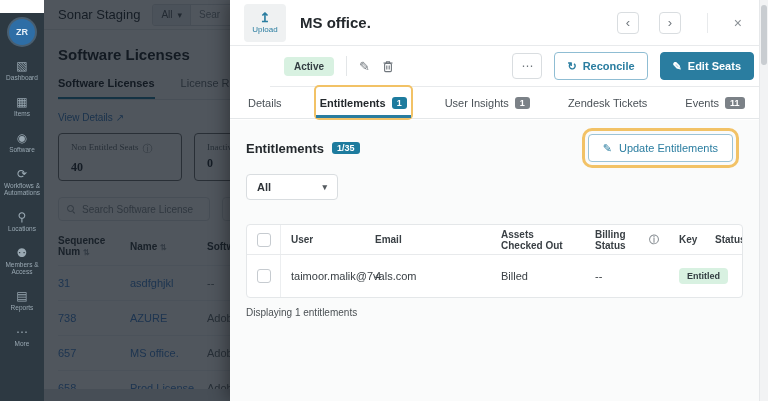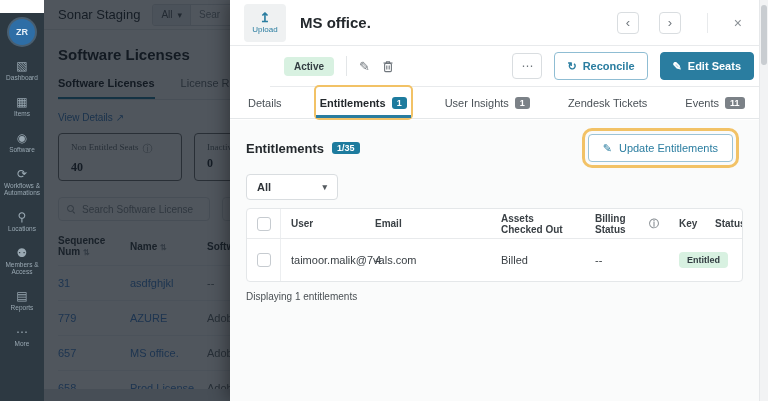--- a/index.html
+++ b/index.html
@@ -94,21 +94,21 @@
   .m-content { position:absolute; top:120px; left:0; right:9px; bottom:0; background:#fafbfb; padding:14px 16px; }
   .ent-head { display:flex; align-items:center; gap:8px; }
   .ent-title { font-size:13px; font-weight:bold; color:#24292d; }
   .btn-update { margin-left:auto; margin-right:10px; height:28px; border:1px solid #9cc3d6; color:#2a7da0; border-radius:4px;
                 background:#fff; font-size:11px; display:flex; align-items:center; gap:7px; padding:0 14px; cursor:pointer;
                 outline:3px solid #f2c266; outline-offset:3px; }
   .filter-dd { margin-top:12px; width:92px; height:26px; background:#fff; border:1px solid #d9dde0; border-radius:4px;
                display:flex; align-items:center; justify-content:space-between; padding:0 10px; font-size:11px;
                font-weight:bold; color:#2e3338; cursor:pointer; }
   .caret { color:#555b60; font-size:9px; }
-  .ent-table { margin-top:8px; background:#fff; border:1px solid #e4e7e9; border-radius:4px; overflow:hidden; }
+  .ent-table { margin-top:24px; background:#fff; border:1px solid #e4e7e9; border-radius:4px; overflow:hidden; }
   .t-row { display:grid; grid-template-columns:34px 84px 126px 94px 84px 36px 1fr; align-items:center; }
   .t-head { min-height:30px; border-bottom:1px solid #e8eaec; font-size:10px; font-weight:bold; color:#3a4045; }
   .t-data { min-height:42px; font-size:11px; color:#3a4045; }
   .t-cell { padding:0 10px; display:flex; align-items:center; gap:4px; }
   .cb-cell { border-right:1px solid #eceef0; display:flex; justify-content:center; align-items:center; align-self:stretch; }
   .cb { width:14px; height:14px; border:1px solid #c6cbd0; border-radius:3px; background:#fff; cursor:pointer; }
   .u-link { color:#5088cf; cursor:pointer; }
   .badge-entitled { background:#d8f1e1; color:#333d42; font-size:9px; font-weight:bold; padding:3px 8px; border-radius:4px; }
   .ent-foot { margin-top:9px; font-size:10px; color:#4a5054; }
   .info { font-size:10px; color:#8a9095; }
@@ -209,21 +209,21 @@
         <span class="sorticon">⇅</span>
       </span>
       <span>Softwa</span>
     </div>
     <div class="bg-grid bg-row">
       <span class="bg-link">31</span>
       <span class="bg-link">asdfghjkl</span>
       <span class="bg-soft">--</span>
     </div>
     <div class="bg-grid bg-row">
-      <span class="bg-link">779</span>
+      <span class="bg-link">738</span>
       <span class="bg-link">AZURE</span>
       <span class="bg-soft">Adobe</span>
     </div>
     <div class="bg-grid bg-row">
       <span class="bg-link">657</span>
       <span class="bg-link">MS office.</span>
       <span class="bg-soft">Adobe</span>
     </div>
     <div class="bg-grid bg-row">
       <span class="bg-link">658</span>

